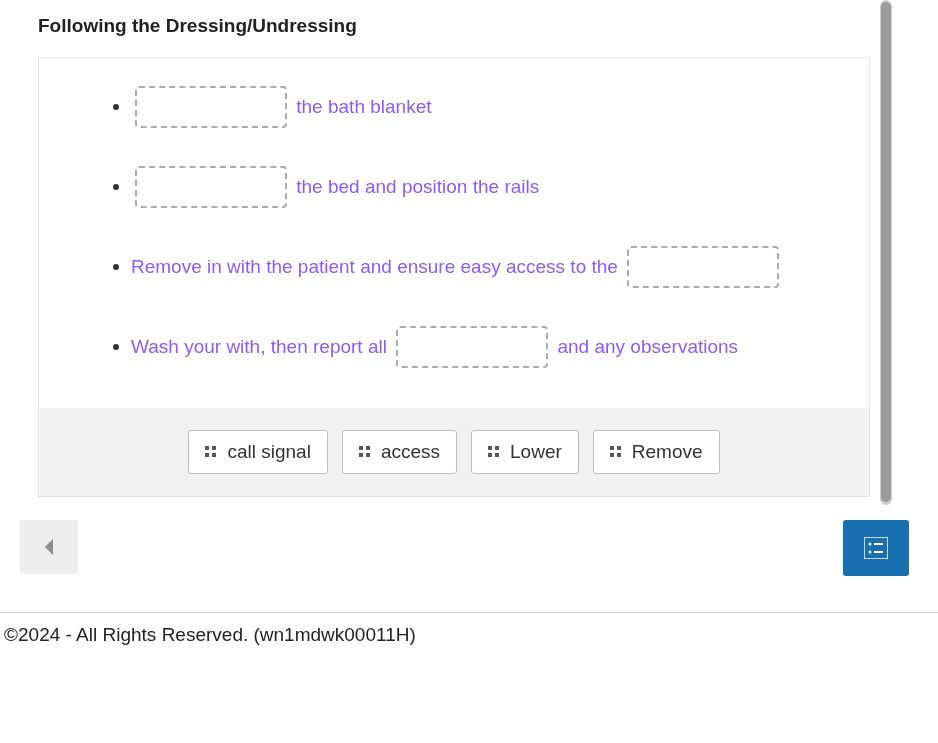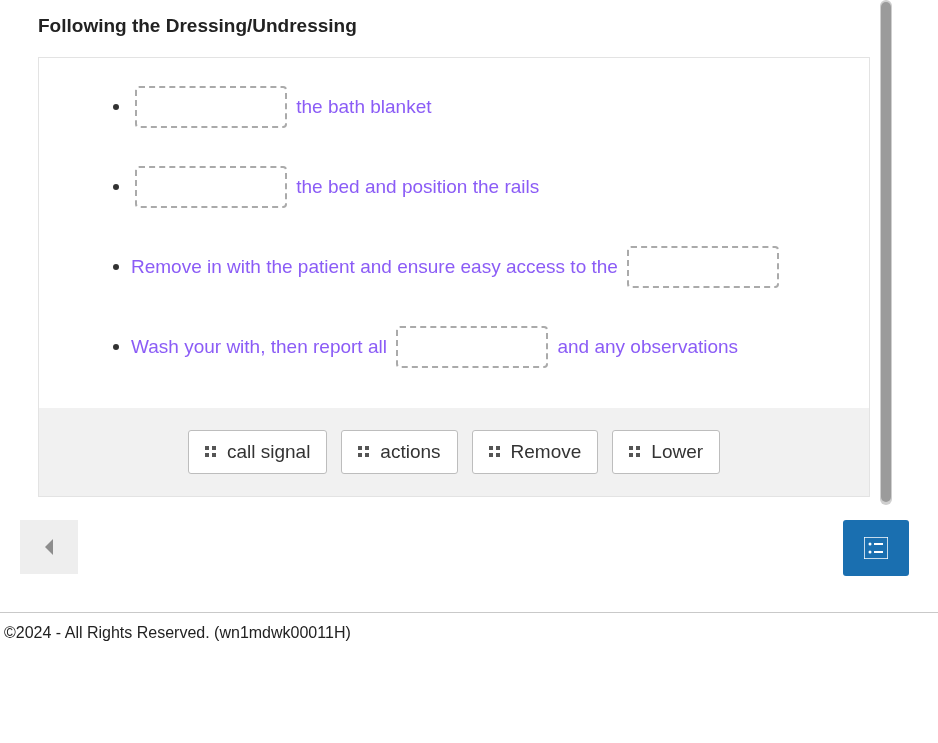--- a/index.html
+++ b/index.html
@@ -153,21 +153,21 @@
       left: 0;
       top: 612px;
       width: 938px;
       height: 1px;
       background: #c9c9c9;
     }
     .footer {
       position: absolute;
       left: 4px;
       top: 624px;
-      font-size: 16px;
+      font-size: 19px;
       color: #222;
     }
   </style>
 </head>
 <body>
 
 <div class="main-area">
 
   <div class="scrollbar-track">
     <div class="scrollbar-thumb"></div>
@@ -201,29 +201,29 @@
       </ul>
     </div>
 
     <div class="drag-bar">
       <div class="drag-chip">
         <span class="grip"></span>
         <span>call signal</span>
       </div>
       <div class="drag-chip">
         <span class="grip"></span>
-        <span>actions</span>
+        <span>access</span>
+      </div>
+      <div class="drag-chip">
+        <span class="grip"></span>
+        <span>Lower</span>
       </div>
       <div class="drag-chip">
         <span class="grip"></span>
         <span>Remove</span>
-      </div>
-      <div class="drag-chip">
-        <span class="grip"></span>
-        <span>Lower</span>
       </div>
     </div>
   </div>
 </div>
 
 <div class="nav-prev">
   <svg width="14" height="18" viewBox="0 0 14 18">
     <polygon points="11,1 3,9 11,17" fill="#8d8d8d"></polygon>
   </svg>
 </div>

